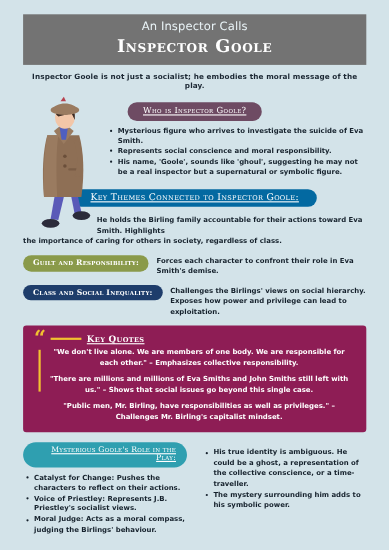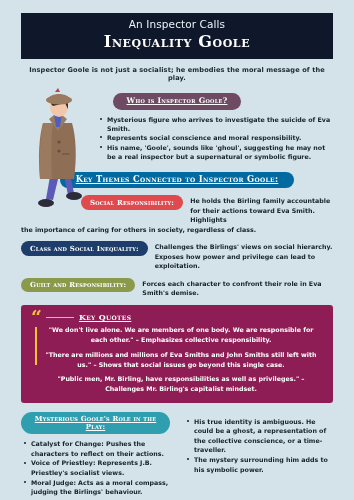--- a/index.html
+++ b/index.html
@@ -16,21 +16,21 @@
   .page {
     width: 354px;
     height: 500px;
     padding: 0 21px;
     position: relative;
   }
 
   
   .header-band {
     margin-top: 13px;
-    background: #0f172a;
+    background: #737373;
     text-align: center;
     padding: 6px 0 8px 0;
   }
   .header-sub {
     color: #eaf4f7;
     font-size: 10.5px;
     letter-spacing: .1px;
     line-height: 1.1;
   }
   .header-title {
@@ -52,22 +52,22 @@
     margin-top: 7px;
   }
 
   
   .pill {
     display: inline-block;
     border-radius: 999px;
     color: #ffffff;
     font-family: "DejaVu Serif", serif;
     font-variant: small-caps;
-    font-weight: bold;
-    text-align: center;
+    font-weight: normal;
+    text-align: right;
     line-height: 1.05;
   }
   .pill u { text-decoration: underline; }
 
   .pill-who {
     background: #6e4b63;
     font-size: 7.6px;
     padding: 4px 14px 5px 14px;
     letter-spacing: .3px;
   }
@@ -251,21 +251,21 @@
     border-radius: 50%;
   }
 </style>
 </head>
 <body>
 
 <div class="page">
 
   <div class="header-band">
     <div class="header-sub">An Inspector Calls</div>
-    <div class="header-title">Inequality Goole</div>
+    <div class="header-title">Inspector Goole</div>
   </div>
 
   <div class="tagline">Inspector Goole is not just a socialist; he embodies the moral message of the play.</div>
 
   <div class="center-row">
     <span class="pill pill-who">
       <u>Who is Inspector Goole?</u>
     </span>
   </div>
 
@@ -307,33 +307,32 @@
     <li>His name, 'Goole', sounds like 'ghoul', suggesting he may not be a real inspector but a supernatural or symbolic figure.</li>
   </ul>
 
   <div class="themes-banner-wrap">
     <span class="pill pill-themes">
       <u>Key Themes Connected to Inspector Goole:</u>
     </span>
   </div>
 
   <div class="theme-row indent">
-    <span class="theme-tag tag-red">Social Responsibility:</span>
     <span class="theme-desc">He holds the Birling family accountable for their actions toward Eva Smith. Highlights</span>
   </div>
   <div class="theme-overflow">the importance of caring for others in society, regardless of class.</div>
+
+  <div class="theme-row">
+    <span class="theme-tag tag-olive">Guilt and Responsibility:</span>
+    <span class="theme-desc">Forces each character to confront their role in Eva Smith's demise.</span>
+  </div>
 
   <div class="theme-row">
     <span class="theme-tag tag-navy">Class and Social Inequality:</span>
     <span class="theme-desc">Challenges the Birlings' views on social hierarchy. Exposes how power and privilege can lead to exploitation.</span>
-  </div>
-
-  <div class="theme-row">
-    <span class="theme-tag tag-olive">Guilt and Responsibility:</span>
-    <span class="theme-desc">Forces each character to confront their role in Eva Smith's demise.</span>
   </div>
 
   <div class="quotes-box">
     <div class="qbar"></div>
     <div class="quotes-head">
       <span class="qmark">“</span>
       <span class="qrule"></span>
       <span class="quotes-label">Key Quotes</span>
     </div>
     <div class="quote">"We don't live alone. We are members of one body. We are responsible for each other." – Emphasizes collective responsibility.</div>

